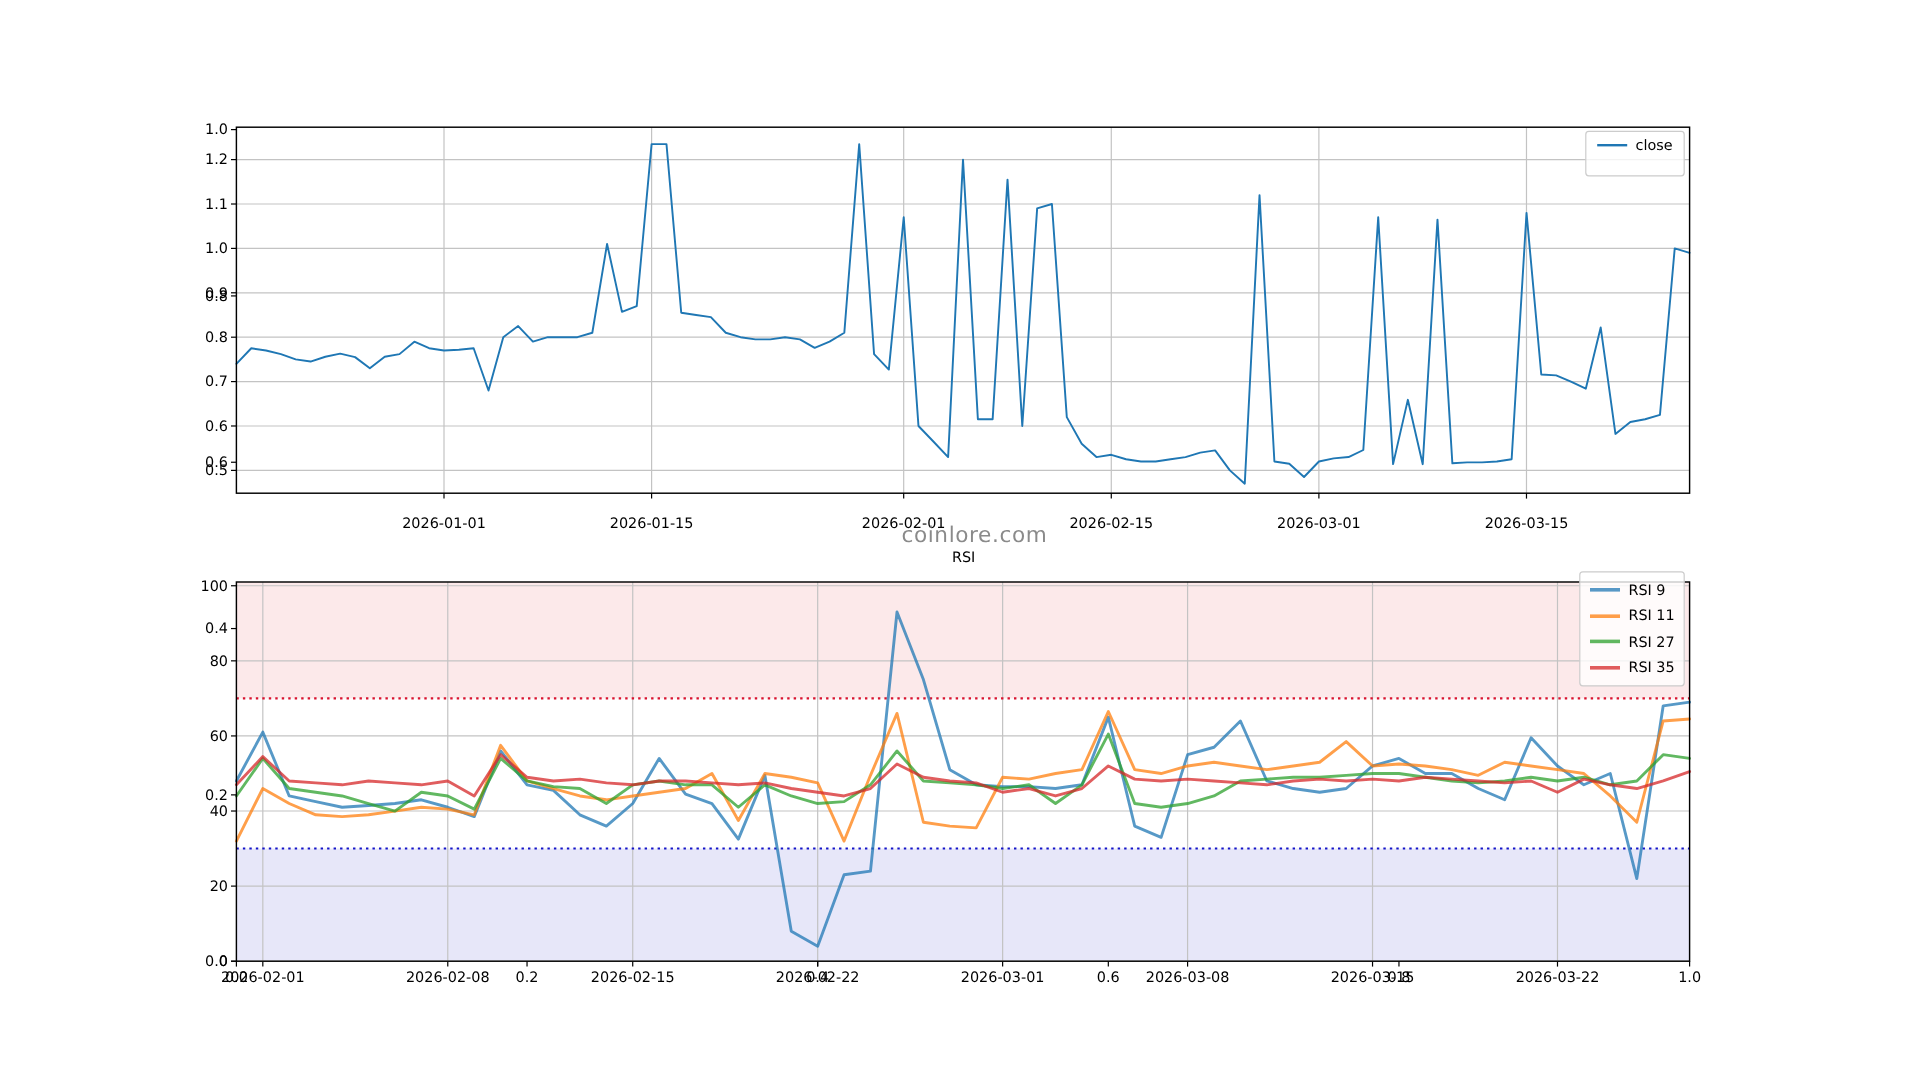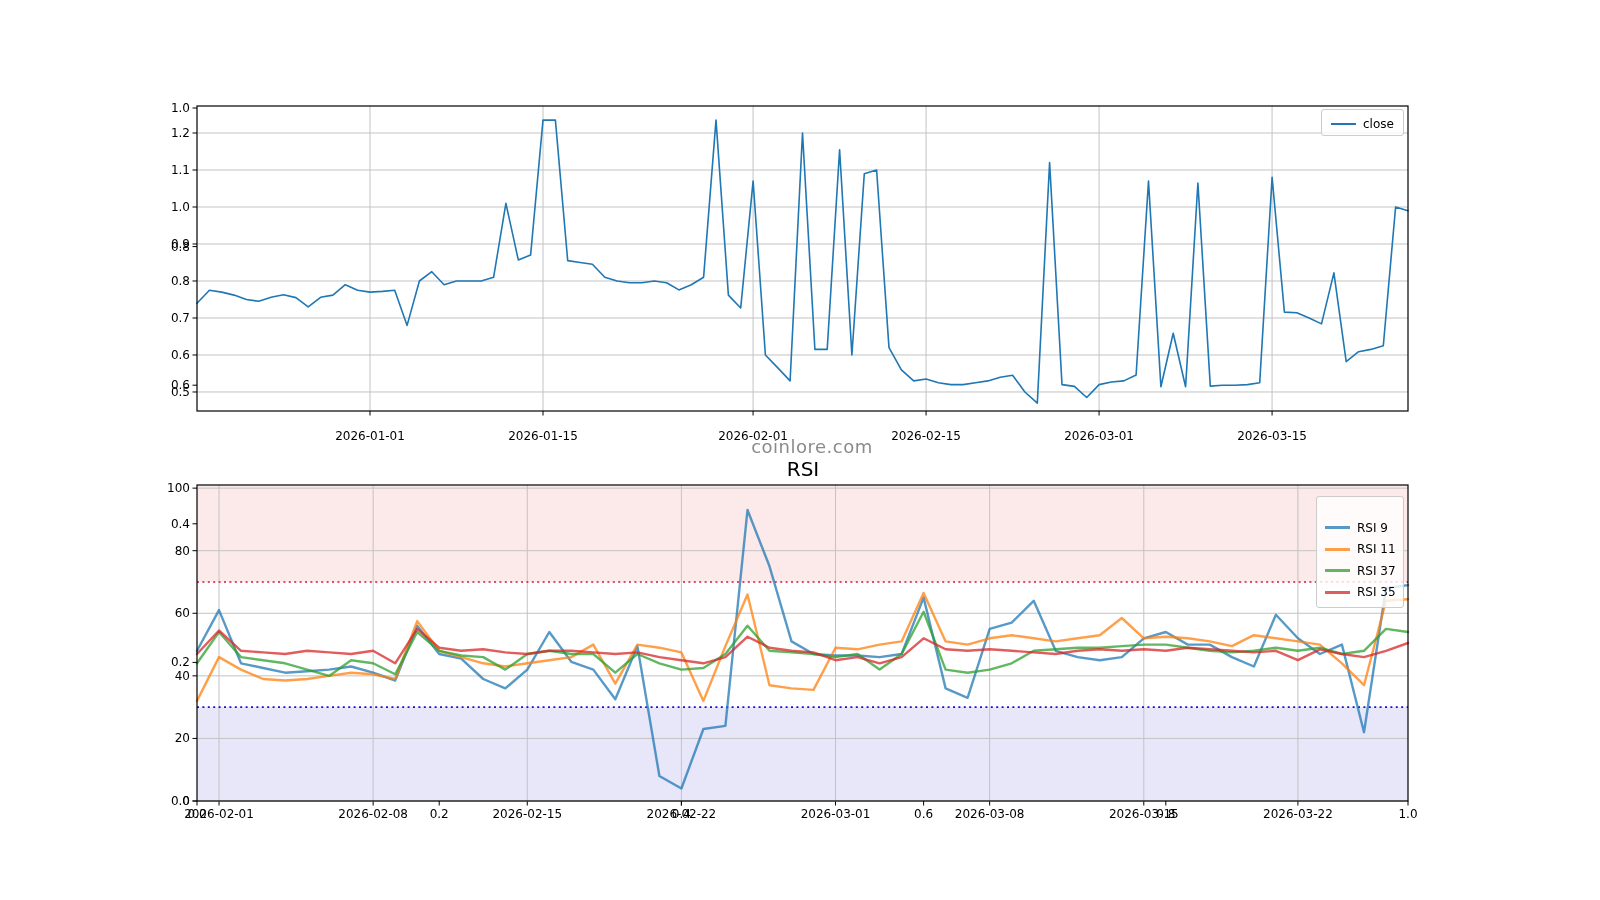--- a/index.html
+++ b/index.html
@@ -3,25 +3,25 @@
 <meta charset="utf-8">
 <style>
   html,body{margin:0;padding:0;background:#ffffff;}
   .fig{position:relative;width:1600px;height:900px;background:#ffffff;overflow:hidden;
        font-family:"DejaVu Sans","Liberation Sans",sans-serif;}
   svg{position:absolute;left:0;top:0;}
   svg text{font-family:"DejaVu Sans","Liberation Sans",sans-serif;font-size:12px;fill:#000;}
   .watermark{position:absolute;left:812px;top:436px;transform:translateX(-50%);
        font-size:18px;color:rgba(118,118,118,0.85);letter-spacing:0.5px;white-space:nowrap;}
   .rsi-title{position:absolute;left:803px;top:457px;transform:translateX(-50%);
-       font-size:20px;color:#000;}
+       font-size:12px;color:#000;}
   .legend{position:absolute;border:1px solid #cccccc;border-radius:3px;
        background:rgba(255,255,255,0.8);box-sizing:border-box;font-size:12px;color:#000;}
-  .legend-top{left:1321px;top:109px;width:83px;height:27px;display:flex;align-items:flex-end;padding-left:9px;}
-  .legend-bottom{left:1316px;top:496px;width:88px;padding:20px 0 4px 8px;}
+  .legend-top{left:1321px;top:109px;width:83px;height:38px;display:flex;align-items:flex-start;padding-left:9px;}
+  .legend-bottom{left:1316px;top:476px;width:88px;padding:4px 0 4px 8px;}
   .lrow{display:flex;align-items:center;height:21.5px;}
   .sw{display:inline-block;width:25px;height:0;margin-right:7px;flex:0 0 25px;}
   .ltext{white-space:nowrap;}
 </style>
 </head>
 <body>
 
 <div class="fig">
   <svg id="chart-svg" width="1600" height="900">
       <line x1="370" y1="106" x2="370" y2="411" stroke="#c3c3c3" stroke-width="1"></line>
@@ -159,20 +159,20 @@
     <div class="lrow">
       <span class="sw" id="sw-r0" style="border-top: 3px solid rgb(31, 119, 180); opacity: 0.75;"></span>
       <span class="ltext">RSI 9</span>
     </div>
     <div class="lrow">
       <span class="sw" id="sw-r1" style="border-top: 3px solid rgb(255, 127, 14); opacity: 0.75;"></span>
       <span class="ltext">RSI 11</span>
     </div>
     <div class="lrow">
       <span class="sw" id="sw-r2" style="border-top: 3px solid rgb(44, 160, 44); opacity: 0.75;"></span>
-      <span class="ltext">RSI 37</span>
+      <span class="ltext">RSI 27</span>
     </div>
     <div class="lrow">
       <span class="sw" id="sw-r3" style="border-top: 3px solid rgb(214, 39, 40); opacity: 0.75;"></span>
       <span class="ltext">RSI 35</span>
     </div>
   </div>
 </div>
 
 </body></html>

